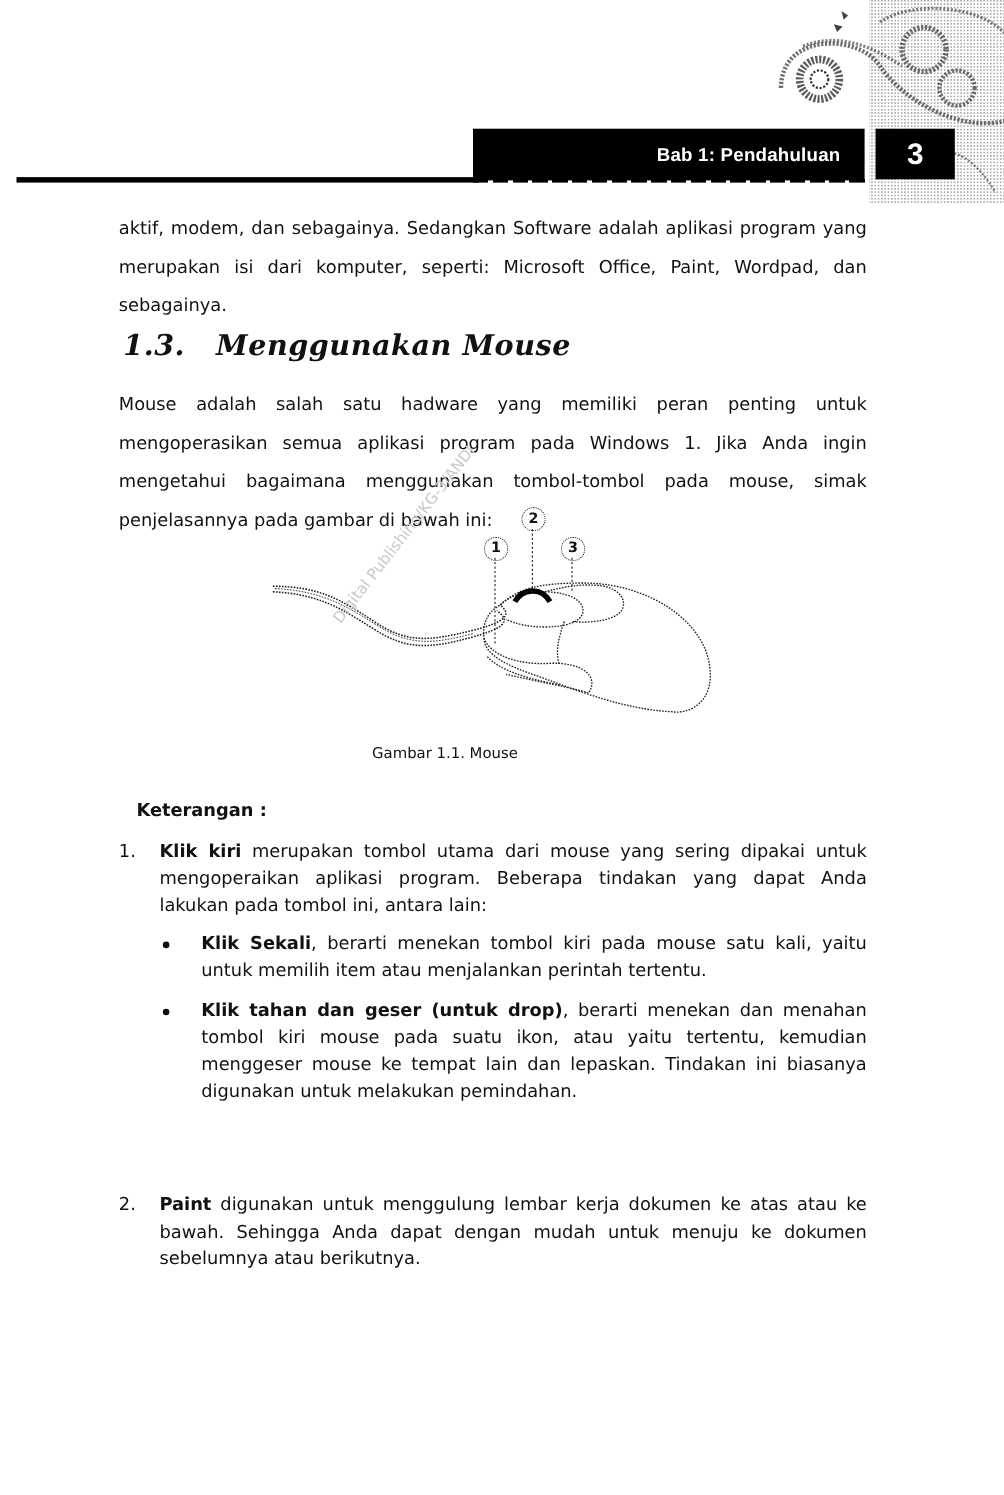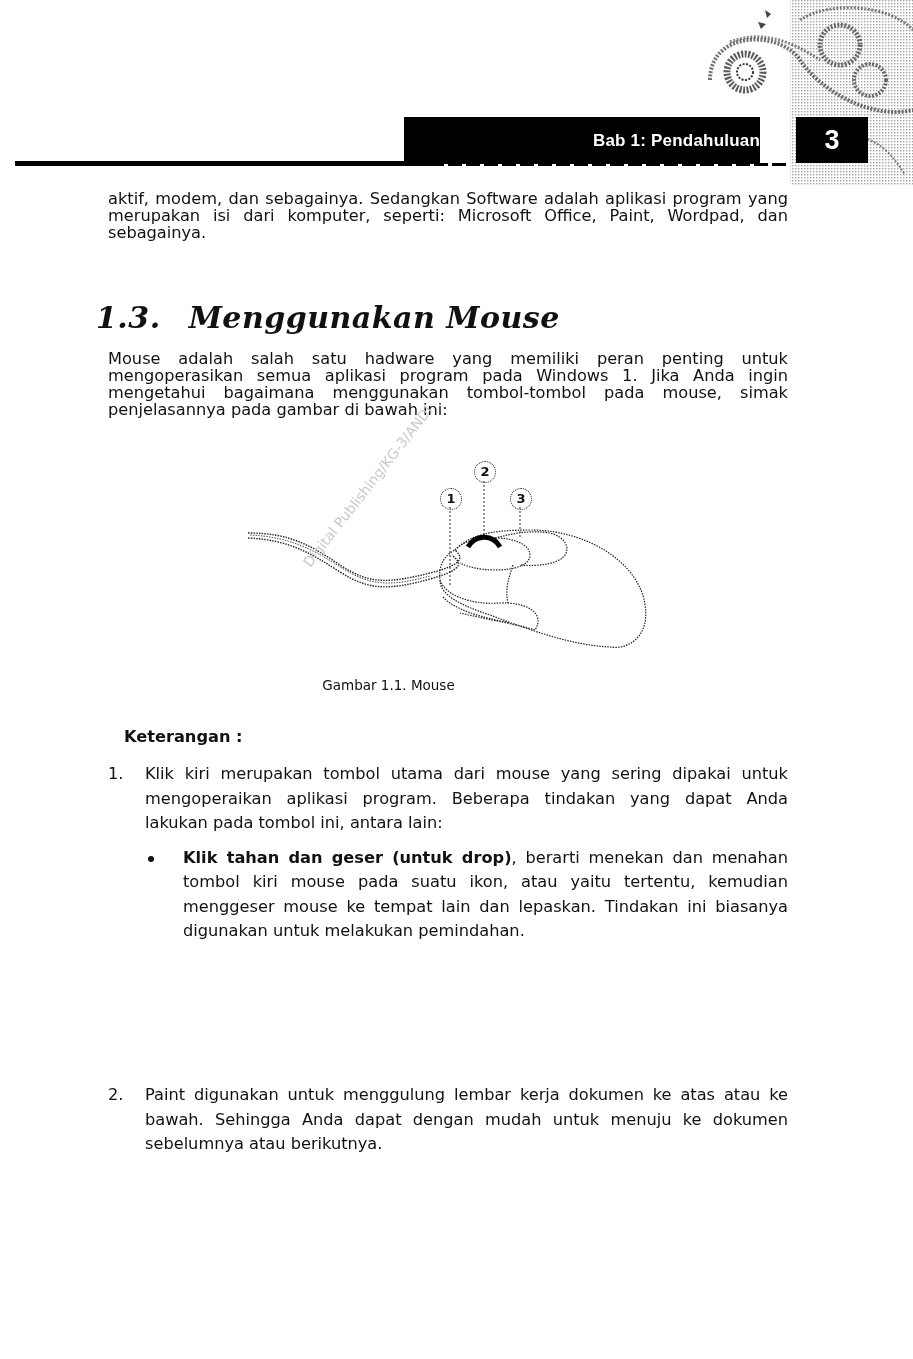--- a/index.html
+++ b/index.html
@@ -4,50 +4,50 @@
 <style>
   html, body { margin: 0; padding: 0; background: #ffffff; }
   body { width: 913px; height: 1359px; position: relative; overflow: hidden;
          font-family: "DejaVu Sans", sans-serif; color: #111; }
 
   
   .corner-deco { position: absolute; left: 690px; top: 0; width: 223px; height: 190px; }
   .rule { position: absolute; left: 15px; top: 161px; width: 420px; height: 5px; background: #000; }
   .rule-dotted { position: absolute; left: 430px; top: 163px; width: 360px; height: 3px;
                  background: repeating-linear-gradient(90deg,#000 0 14px,#fff 14px 18px); }
-  .chapter-bar { position: absolute; left: 404px; top: 117px; width: 356px; height: 47px; background: #000;
-                 display: flex; align-items: center; justify-content: flex-end; box-sizing: border-box; }
+  .chapter-bar { position: absolute; left: 430px; top: 117px; width: 356px; height: 47px; background: #000;
+                 display: flex; align-items: center; justify-content: flex-end; box-sizing: border-box; padding-right: 22px; }
   .chapter-title { color: #fff; font-family: "Liberation Sans", sans-serif; font-weight: bold; font-size: 17px; letter-spacing: 0.2px; }
   .page-num-box { position: absolute; left: 796px; top: 117px; width: 72px; height: 46px; background: #000;
                   display: flex; align-items: center; justify-content: center; }
   .page-num { color: #fff; font-family: "Liberation Sans", sans-serif; font-weight: bold; font-size: 27px; }
 
   
-  .para { position: absolute; left: 108px; width: 680px; font-size: 16.2px; line-height: 17px;
+  .para { position: absolute; left: 108px; width: 680px; font-size: 16.2px; line-height: 35px;
           text-align: justify; text-align-last: left; }
   .p1 { top: 190px; }
-  .section-title { position: absolute; left: 96px; top: 300px; font-family: "DejaVu Serif", serif;
-                   font-style: italic; font-weight: bold; font-size: 30px; letter-spacing: 0.5px; }
+  .section-title { position: absolute; left: 112px; top: 300px; font-family: "DejaVu Serif", serif;
+                   font-style: italic; font-weight: bold; font-size: 26px; letter-spacing: 0.5px; }
   .section-title .num { margin-right: 28px; }
   .p2 { top: 350px; }
 
   
   .figure { position: absolute; left: 230px; top: 455px; width: 440px; height: 215px; }
-  .caption { position: absolute; left: 0; width: 777px; top: 677px; text-align: center;
+  .caption { position: absolute; left: 16px; width: 777px; top: 677px; text-align: center;
              font-size: 13.5px; font-weight: normal; }
 
   .watermark { position: absolute; left: 300px; top: 560px; width: 360px; transform: rotate(-52deg);
                transform-origin: left top; color: #c9c9c9; font-size: 14px; white-space: nowrap; pointer-events: none; }
 
   .keterangan { position: absolute; left: 108px; top: 727px; font-size: 16.2px; font-weight: bold; margin-left: 16px; }
 
   .list { position: absolute; left: 108px; width: 680px; font-size: 16.2px; line-height: 24.5px; }
   .li { position: relative; padding-left: 37px; text-align: justify; text-align-last: left; }
   .li .marker { position: absolute; left: 0; top: 0; }
-  .li b { font-weight: normal; margin-top: 40px; }
+  .li b { font-weight: bold; margin-top: 40px; }
   .sub { margin-top: 10px; }
   .sli { position: relative; padding-left: 38px; text-align: justify; text-align-last: left; margin-bottom: 12px; }
   .sli .dot { position: absolute; left: 3px; top: 10px; width: 6px; height: 6px; border-radius: 50%; background: #111; }
   .l1 { top: 762px; }
   .l2 { top: 1083px; }
 </style>
 </head>
 <body>
 
 <svg class="corner-deco" viewBox="0 0 223 190">
@@ -135,20 +135,24 @@
 <div class="keterangan">Keterangan :</div>
 
 <div class="list l1">
   <div class="li">
     <span class="marker">1.</span>
     <b>Klik kiri</b><span> merupakan tombol utama dari mouse yang sering dipakai untuk mengoperaikan aplikasi program. Beberapa tindakan yang dapat Anda lakukan pada tombol ini, antara lain:</span>
   </div>
   <div class="sub" style="padding-left:37px;">
     <div class="sli">
       <span class="dot"></span>
+      <b>Klik Sekali</b><span>, berarti menekan tombol kiri pada mouse satu kali, yaitu untuk memilih item atau menjalankan perintah tertentu.</span>
+    </div>
+    <div class="sli">
+      <span class="dot"></span>
       <b>Klik tahan dan geser (untuk drop)</b><span>, berarti menekan dan menahan tombol kiri mouse pada suatu ikon, atau yaitu tertentu, kemudian menggeser mouse ke tempat lain dan lepaskan. Tindakan ini biasanya digunakan untuk melakukan pemindahan.</span>
     </div>
   </div>
 </div>
 
 <div class="list l2">
   <div class="li">
     <span class="marker">2.</span>
     <b>Paint</b><span> digunakan untuk menggulung lembar kerja dokumen ke atas atau ke bawah. Sehingga Anda dapat dengan mudah untuk menuju ke dokumen sebelumnya atau berikutnya.</span>
   </div>

